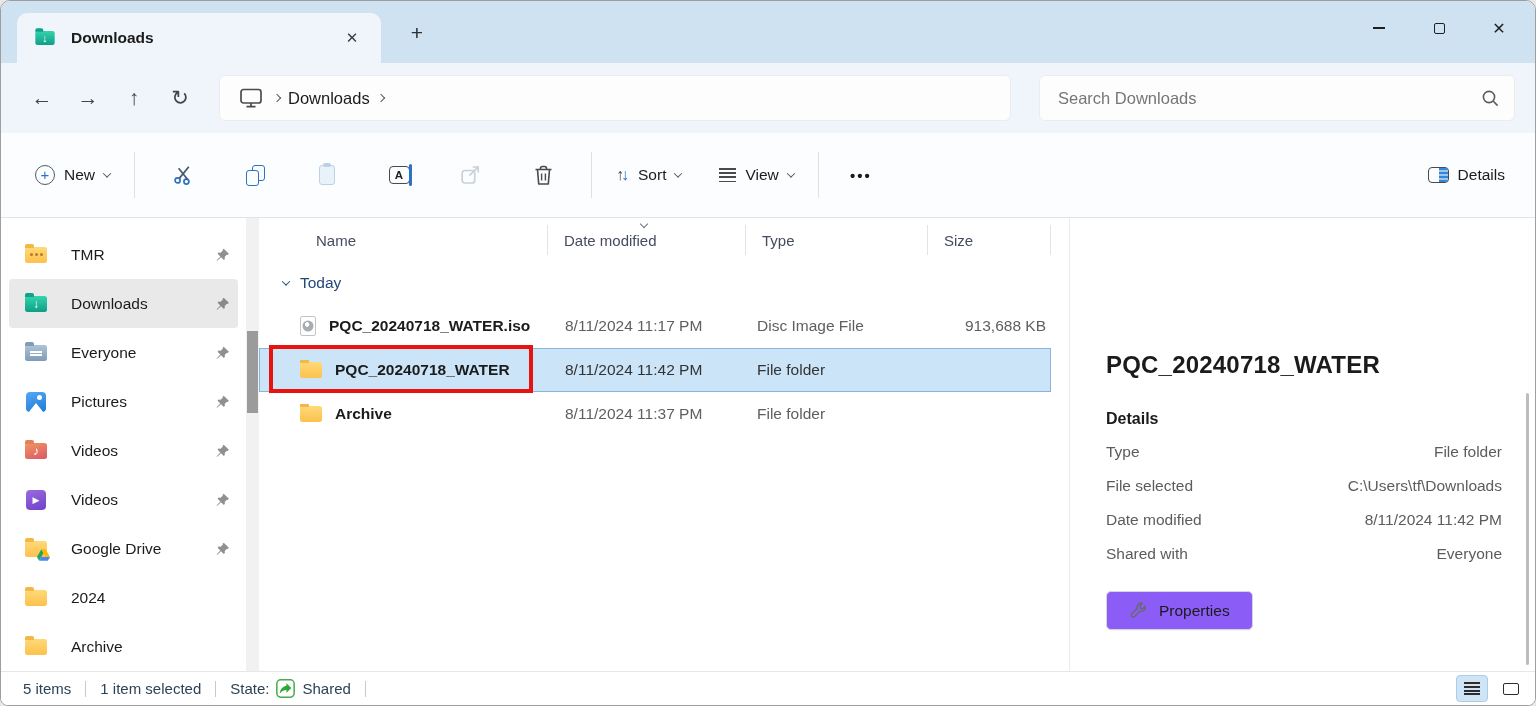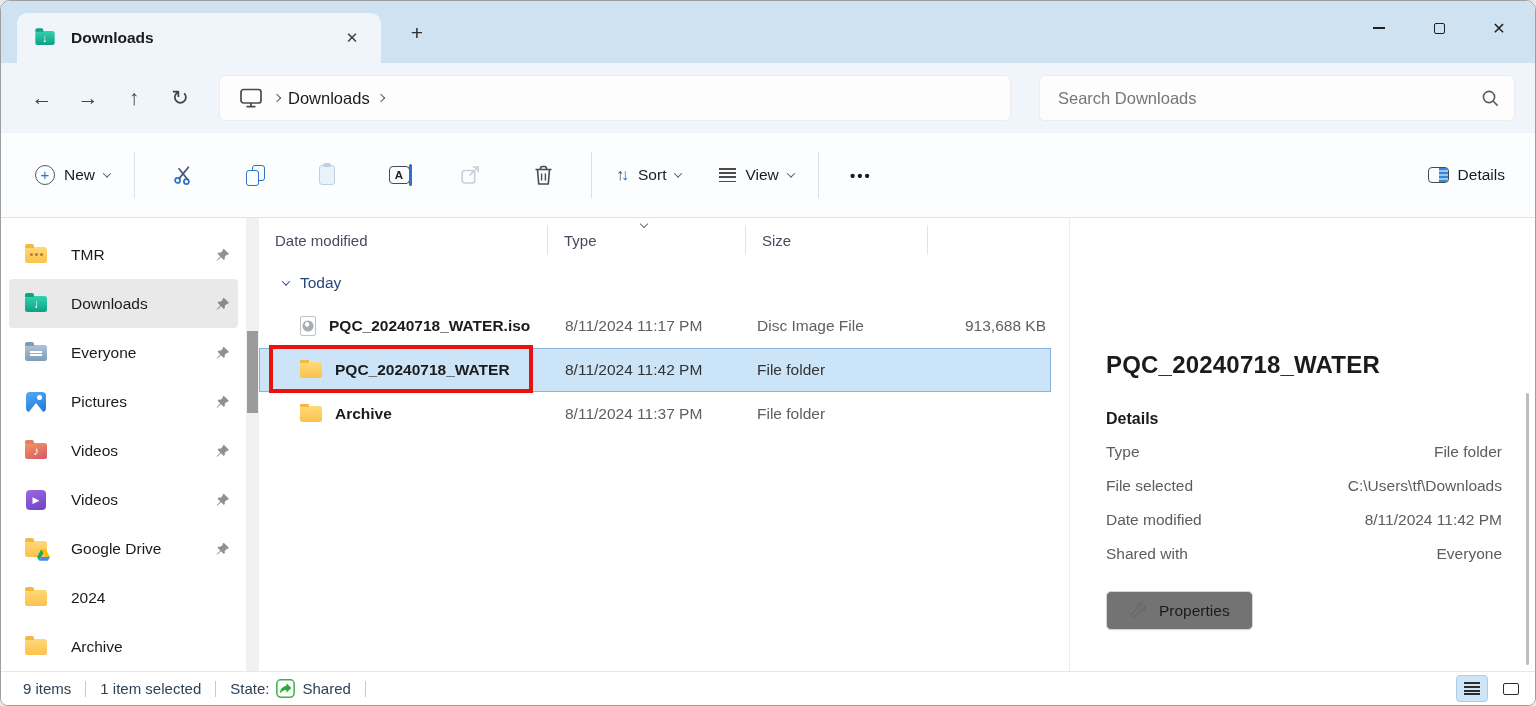--- a/index.html
+++ b/index.html
@@ -108,21 +108,21 @@
   .frow .size-cell { text-align:right; padding-right:6px; padding-left:0; }
   .frow.selected { background:#cce4f7; border:1px solid #8ab4dd; }
   .frow.selected .sub { color:#333; }
   .red-box { position:absolute; left:10px; top:127px; width:264px; height:48px; border:4px solid #e8120e; z-index:5; pointer-events:none; }
 
   
   .details-pane { flex:1; position:relative; border-left:1px solid #ececec; padding:133px 33px 0 36px; }
   .dp-title { font-size:24px; font-weight:700; color:#1b1b1b; letter-spacing:0.2px; }
   .dp-heading { margin-top:31px; font-size:16px; font-weight:700; color:#1b1b1b; }
   .dp-row { display:flex; justify-content:space-between; margin-top:14px; font-size:15.5px; color:#5c5c5c; line-height:20px; }
-  .props-btn { margin-top:27px; display:inline-flex; align-items:center; gap:11px; padding:9px 22px; background:#737373;
+  .props-btn { margin-top:27px; display:inline-flex; align-items:center; gap:11px; padding:9px 22px; background:#8b5cf6;
                border:1px solid #d6d6d6; border-radius:5px; font-size:15.5px; color:#1b1b1b; box-shadow:0 1px 1px rgba(0,0,0,0.04); }
   .pane-scroll { position:absolute; right:6px; top:175px; width:3px; height:272px; background:#bdbdbd; border-radius:2px; }
 
   
   .statusbar { position:absolute; left:0; right:0; bottom:0; height:34px; background:#fff; border-top:1px solid #e7e7e7;
                display:flex; align-items:center; padding-left:22px; font-size:15px; color:#2e4257; }
   .sb-div { width:1px; height:16px; background:#c9c9c9; margin:0 14px; }
   .state-wrap { display:flex; align-items:center; gap:7px; }
   .sb-toggles { position:absolute; right:8px; top:3px; display:flex; gap:7px; align-items:center; }
   .st-btn { width:32px; height:27px; display:flex; align-items:center; justify-content:center; border-radius:4px; }
@@ -375,20 +375,21 @@
       </div>
 
       <div class="side-scroll">
         <div class="side-thumb"></div>
       </div>
     </div>
 
     <div class="filelist">
       <div class="cols list-header">
         <span class="sort-chev"></span>
+        <div class="hcell first">Name</div>
         <div class="hcell">Date modified</div>
         <div class="hcell">Type</div>
         <div class="hcell">Size</div>
       </div>
 
       <div class="group-row">
         <span class="chev"></span>
         <span>Today</span>
       </div>
 
@@ -455,21 +456,21 @@
             <path d="M13.8 2.3a4.2 4.2 0 0 0-5 5.4L3 13.5a2 2 0 1 0 2.9 2.9l5.8-5.8a4.2 4.2 0 0 0 5.4-5l-2.7 2.7-2.4-.7-.7-2.4z" fill="none" stroke="#6a6a6a" stroke-width="1.5" stroke-linejoin="round"></path>
           </svg>
         <span>Properties</span>
       </div>
 
       <div class="pane-scroll"></div>
     </div>
   </div>
 
   <div class="statusbar">
-    <span>9 items</span>
+    <span>5 items</span>
     <span class="sb-div"></span>
     <span>1 item selected</span>
     <span class="sb-div"></span>
     <span class="state-wrap">
       <span>State:</span>
       <svg width="19" height="19" viewBox="0 0 20 20">
           <rect x="0.9" y="0.9" width="18.2" height="18.2" rx="4" fill="#fff" stroke="#43ae4b" stroke-width="1.6"></rect>
           <path d="M11 4.6l5.2 5-5.2 5v-3.1c-3.1.1-5.2 1.3-7 3.9.2-4.6 3-7.6 7-8.3V4.6z" fill="#2ea836"></path>
         </svg>
       <span>Shared</span>

